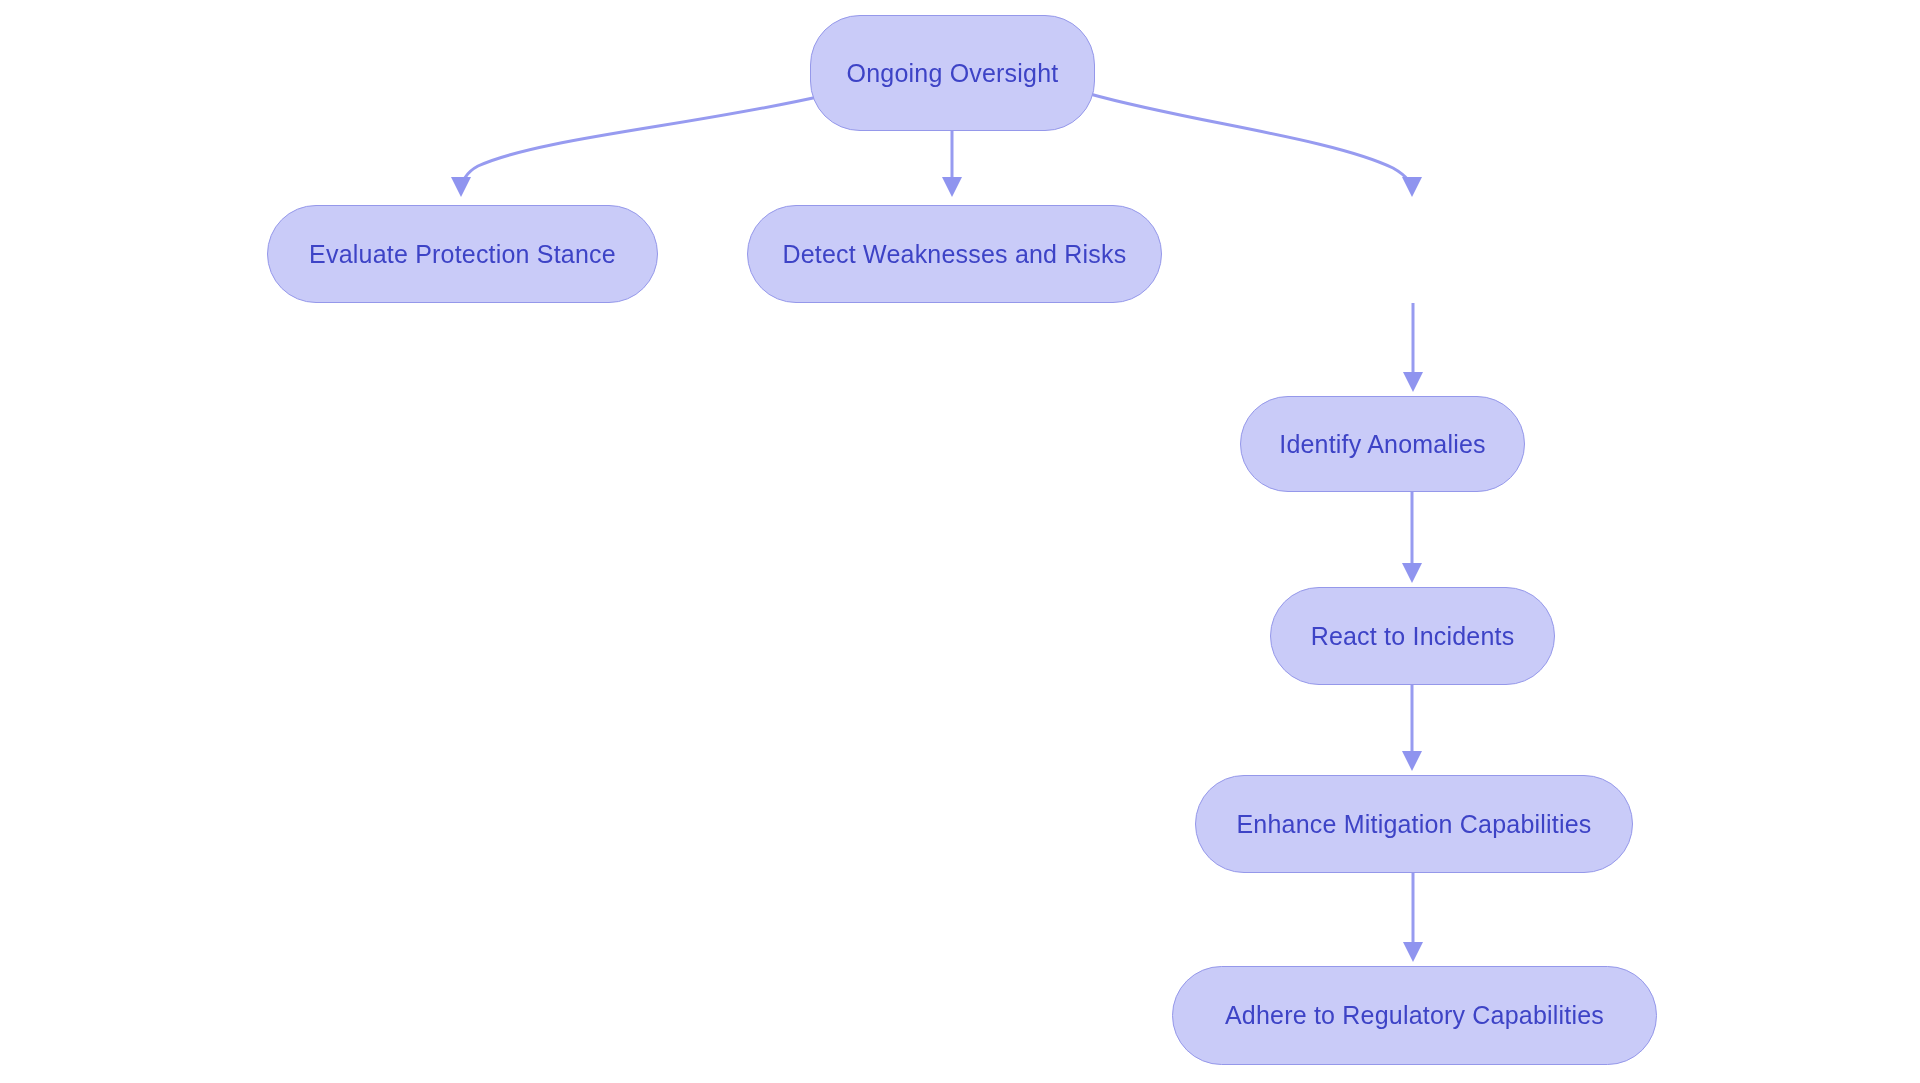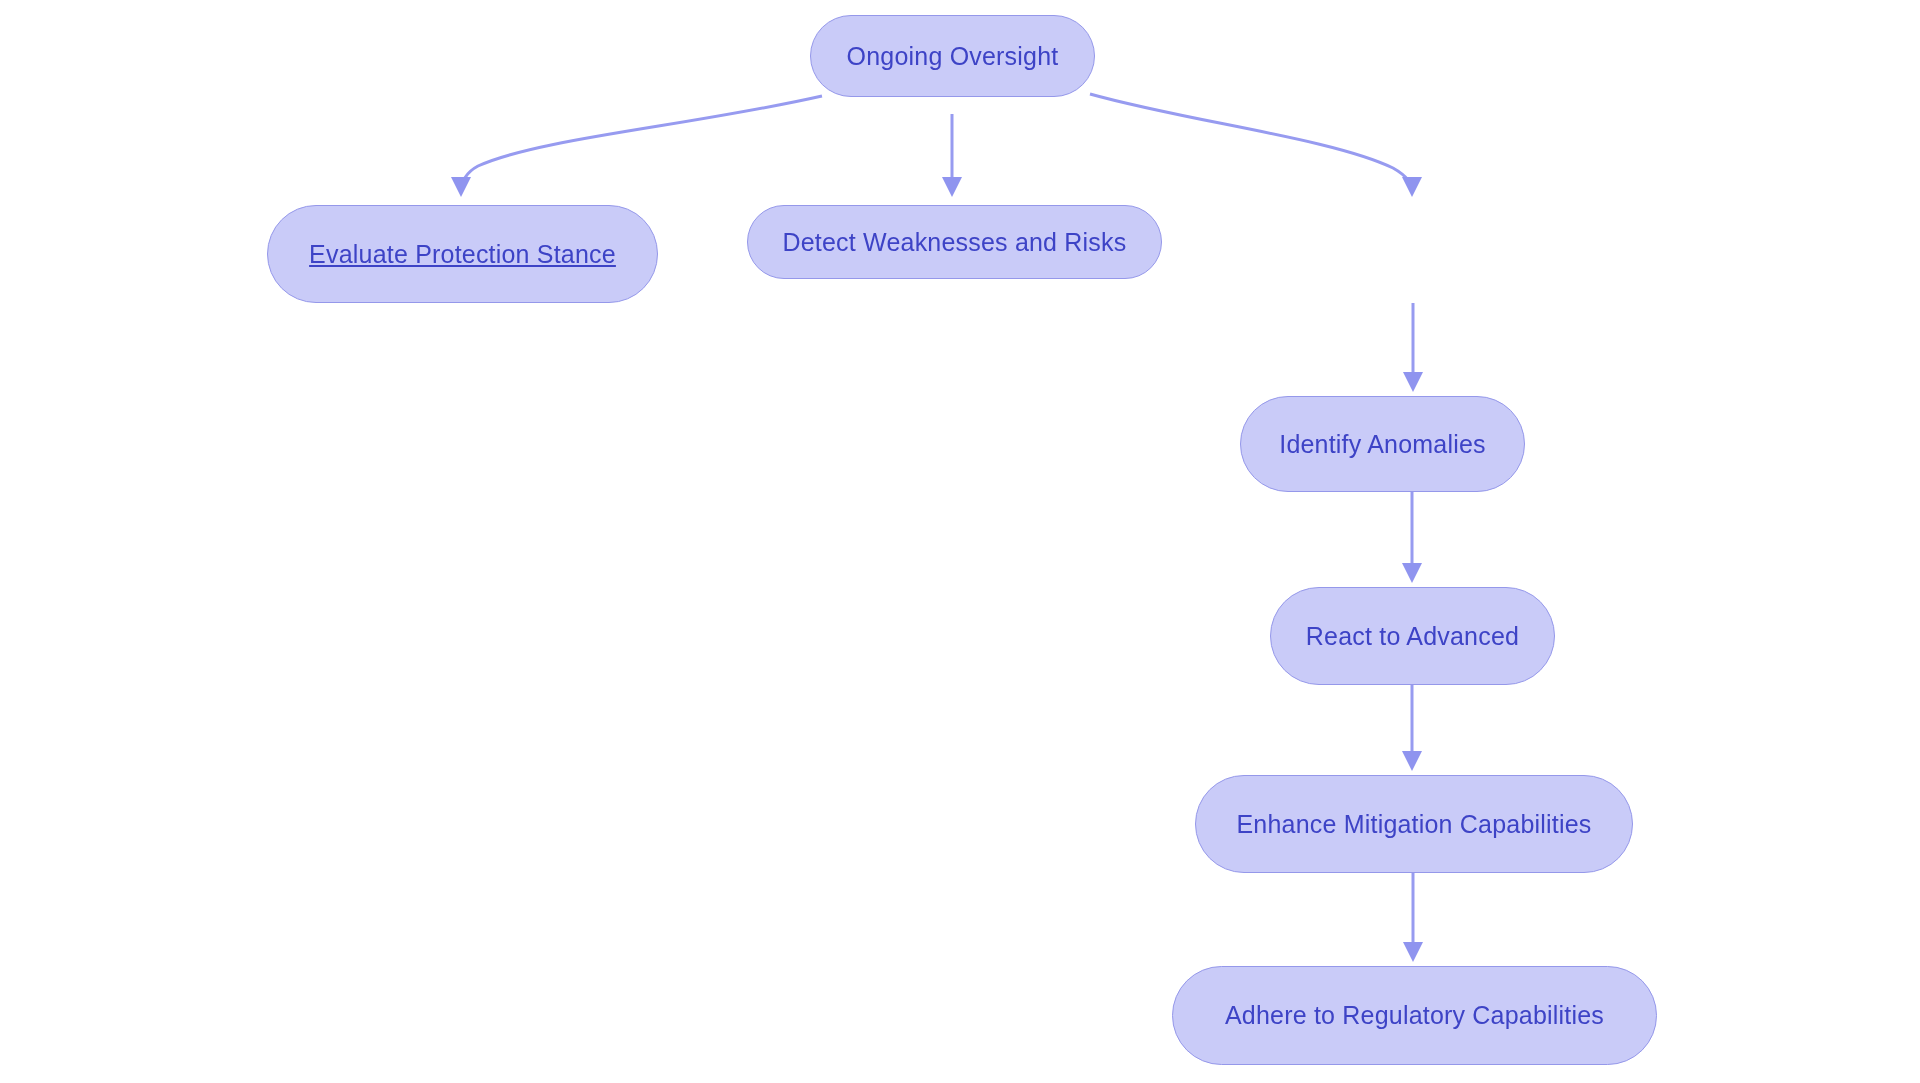--- a/index.html
+++ b/index.html
@@ -64,28 +64,28 @@
     </defs>
     <path class="edge" d="M 822 96 C 690 126, 540 138, 478 166 C 465 173, 461 182, 461 193" marker-end="url(#arrow)"></path>
     <path class="edge" d="M 952 114 L 952 193" marker-end="url(#arrow)"></path>
     <path class="edge" d="M 1090 94 C 1190 122, 1330 138, 1393 168 C 1407 176, 1412 183, 1412 193" marker-end="url(#arrow)"></path>
     <path class="edge" d="M 1413 303 L 1413 388" marker-end="url(#arrow)"></path>
     <path class="edge" d="M 1412 492 L 1412 579" marker-end="url(#arrow)"></path>
     <path class="edge" d="M 1412 685 L 1412 767" marker-end="url(#arrow)"></path>
     <path class="edge" d="M 1413 873 L 1413 958" marker-end="url(#arrow)"></path>
   </svg>
 
-  <div class="node" style="left:810px;  top:15px;  width:285px; height:82px;">Ongoing Oversight</div>
+  <div class="node" style="left:810px;  top:15px;  width:285px; height:116px;">Ongoing Oversight</div>
 
-  <div class="node" style="left:267px;  top:205px; width:391px; height:98px;text-decoration:underline;">Evaluate Protection Stance</div>
+  <div class="node" style="left:267px;  top:205px; width:391px; height:98px;">Evaluate Protection Stance</div>
 
-  <div class="node" style="left:747px;  top:205px; width:415px; height:74px;">Detect Weaknesses and Risks</div>
+  <div class="node" style="left:747px;  top:205px; width:415px; height:98px;">Detect Weaknesses and Risks</div>
 
 
   <div class="node" style="left:1240px; top:396px; width:285px; height:96px;">Identify Anomalies</div>
 
-  <div class="node" style="left:1270px; top:587px; width:285px; height:98px;">React to Advanced</div>
+  <div class="node" style="left:1270px; top:587px; width:285px; height:98px;">React to Incidents</div>
 
   <div class="node" style="left:1195px; top:775px; width:438px; height:98px;">Enhance Mitigation Capabilities</div>
 
   <div class="node" style="left:1172px; top:966px; width:485px; height:99px;">Adhere to Regulatory Capabilities</div>
 
 </div>
 
 </body></html>

